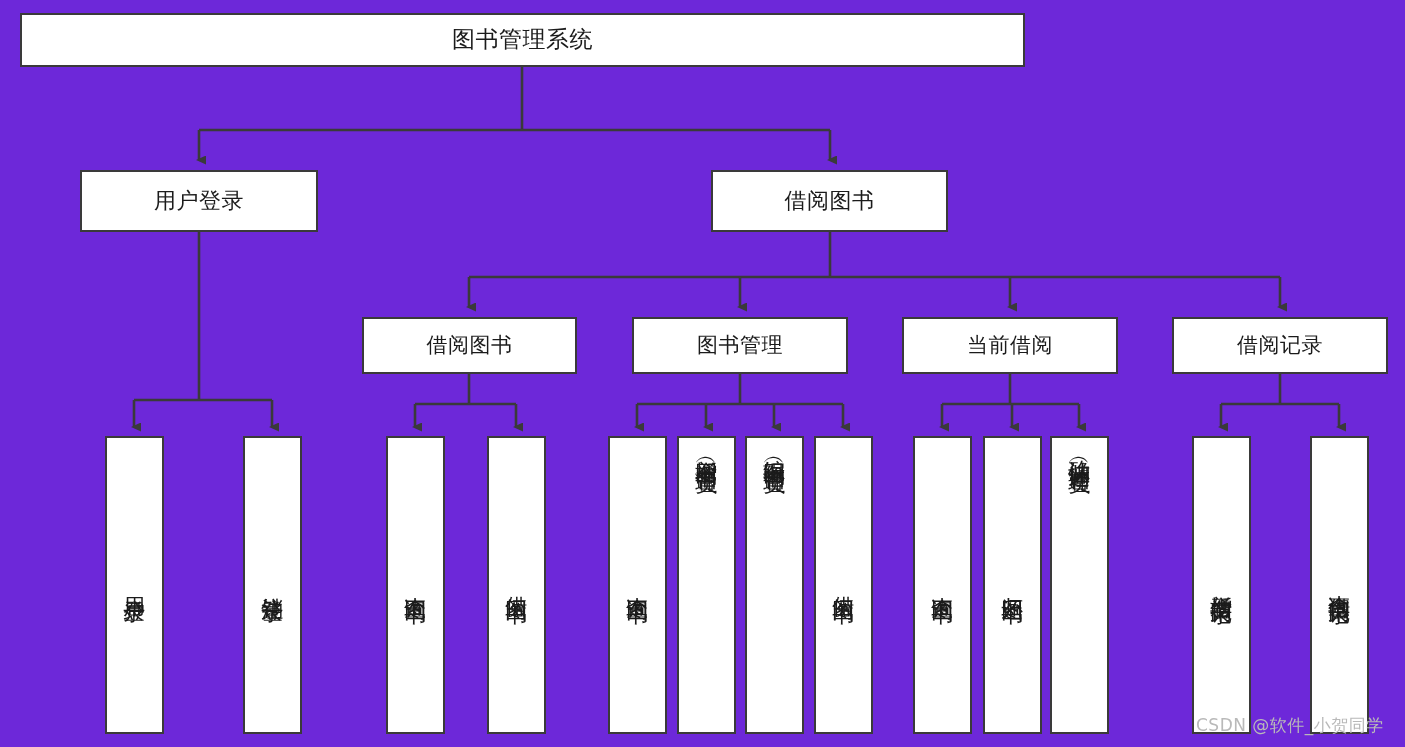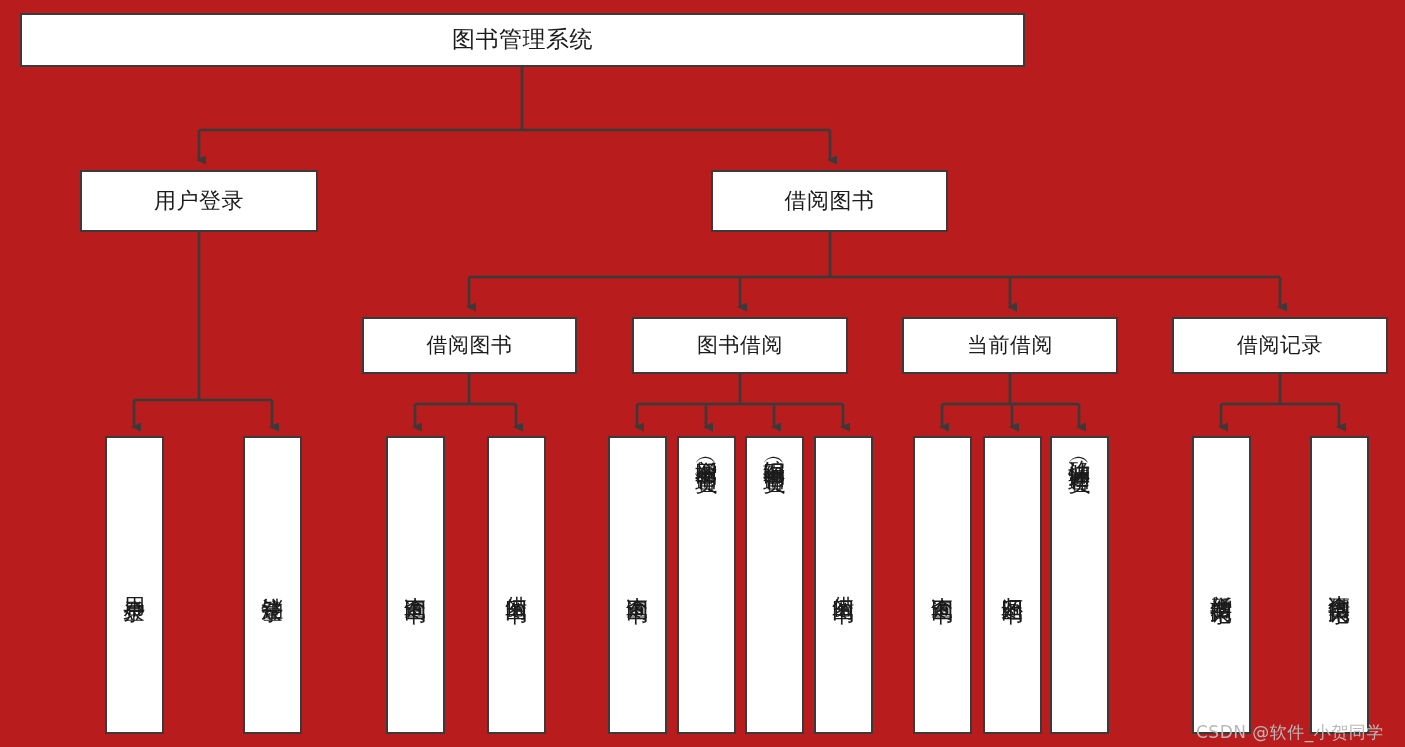--- a/index.html
+++ b/index.html
@@ -7,21 +7,21 @@
     padding: 0;
     background: #ffffff;
   }
   body {
     font-family: "DejaVu Sans", "Liberation Sans", sans-serif;
   }
   #canvas {
     position: relative;
     width: 1405px;
     height: 747px;
-    background: #b91c1c;
+    background: #6d28d9;
     overflow: hidden;
   }
   svg.wires {
     position: absolute;
     left: 0; top: 0;
     width: 1405px;
     height: 747px;
     pointer-events: none;
   }
   .node {
@@ -128,21 +128,21 @@
     <span class="label">用户登录</span>
   </div>
   <div class="node tier2" style="left:711px; top:170px; width:237px; height:62px;">
     <span class="label">借阅图书</span>
   </div>
 
   <div class="node tier3" style="left:362px; top:317px; width:215px; height:57px;">
     <span class="label">借阅图书</span>
   </div>
   <div class="node tier3" style="left:632px; top:317px; width:216px; height:57px;">
-    <span class="label">图书借阅</span>
+    <span class="label">图书管理</span>
   </div>
   <div class="node tier3" style="left:902px; top:317px; width:216px; height:57px;">
     <span class="label">当前借阅</span>
   </div>
   <div class="node tier3" style="left:1172px; top:317px; width:216px; height:57px;">
     <span class="label">借阅记录</span>
   </div>
 
   <div class="node leaf mid-aligned" style="left:105px; top:436px; width:59px; height:298px;">
     <span class="label" style="margin-top: 139px;">用户登录</span>
@@ -181,15 +181,15 @@
     <span class="label" style="margin-top: 2px;">确认归还（管理员）</span>
   </div>
 
   <div class="node leaf mid-aligned" style="left:1192px; top:436px; width:59px; height:298px;">
     <span class="label" style="margin-top: 137px;">新增借阅记录</span>
   </div>
   <div class="node leaf mid-aligned" style="left:1310px; top:436px; width:59px; height:298px;">
     <span class="label" style="margin-top: 137px;">查询借阅记录</span>
   </div>
 
-  <div class="watermark" style="left:1196px; top:714px;margin-top:7px;">CSDN @软件_小贺同学</div>
+  <div class="watermark" style="left:1196px; top:714px;">CSDN @软件_小贺同学</div>
 
 </div>
 
 </body></html>

